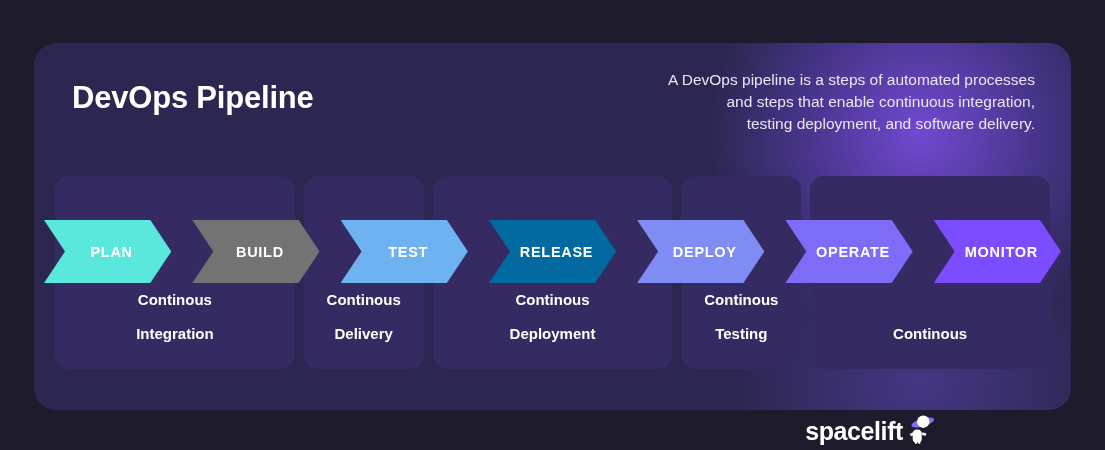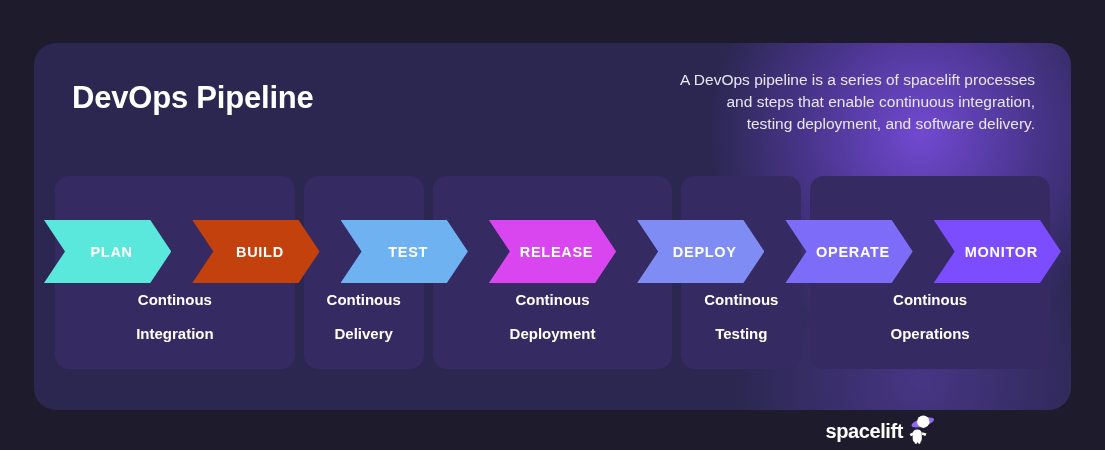--- a/index.html
+++ b/index.html
@@ -100,38 +100,38 @@
     padding-left:8px;
     white-space:nowrap;
   }
 
   
   .logo{
     position:absolute; right:16px; bottom:8px;
     display:flex; align-items:flex-end; gap:1px;
   }
   .logo-word{
-    font-size:20px; font-weight:bold; color:#ffffff;
+    font-size:25px; font-weight:bold; color:#ffffff;
     letter-spacing:-.4px; line-height:22px;
   }
   .logo-mark{ width:32px; height:30px; display:block; margin-bottom:-2px; }
 </style>
 </head>
 <body style="background: rgb(30, 28, 44);">
 
 <div id="stage">
 
   <div class="panel" style="background: rgb(43, 39, 80);">
     <div class="panel-glow-a"></div>
     <div class="panel-glow-b"></div>
 
     <div class="title">DevOps Pipeline</div>
 
     <div class="desc">
-      <span>A DevOps pipeline is a series of spacelift processes</span>
+      <span>A DevOps pipeline is a steps of automated processes</span>
       <span>and steps that enable continuous integration,</span>
       <span>testing deployment, and software delivery.</span>
     </div>
 
     <div class="diagram">
       <div class="cards" id="cards">
           <div class="card" style="flex: 2 1 0%; background: rgb(53, 42, 98);">
             <div class="card-label">
               <i>Continous</i>
               <i>Integration</i>
@@ -151,35 +151,34 @@
           </div>
           <div class="card" style="flex: 1 1 0%; background: rgb(53, 42, 98);">
             <div class="card-label">
               <i>Continous</i>
               <i>Testing</i>
             </div>
           </div>
           <div class="card" style="flex: 2 1 0%; background: rgb(53, 42, 98);">
             <div class="card-label">
               <i>Continous</i>
-              <i>Operations</i>
             </div>
           </div>
         </div>
       <div class="chev-band" id="chevs">
           <div class="chev first" style="flex: 1 1 0%; background: rgb(91, 232, 220);">
             <span class="chev-text">PLAN</span>
           </div>
-          <div class="chev" style="flex: 1 1 0%; background: #c2410c;">
+          <div class="chev" style="flex: 1 1 0%; background: #737373;">
             <span class="chev-text">BUILD</span>
           </div>
           <div class="chev" style="flex: 1 1 0%; background: rgb(111, 178, 242);">
             <span class="chev-text">TEST</span>
           </div>
-          <div class="chev" style="flex: 1 1 0%; background: #d946ef;">
+          <div class="chev" style="flex: 1 1 0%; background: #0369a1;">
             <span class="chev-text">RELEASE</span>
           </div>
           <div class="chev" style="flex: 1 1 0%; background: rgb(127, 140, 244);">
             <span class="chev-text">DEPLOY</span>
           </div>
           <div class="chev" style="flex: 1 1 0%; background: rgb(125, 108, 248);">
             <span class="chev-text">OPERATE</span>
           </div>
           <div class="chev" style="flex: 1 1 0%; background: rgb(123, 77, 255);">
             <span class="chev-text">MONITOR</span>

